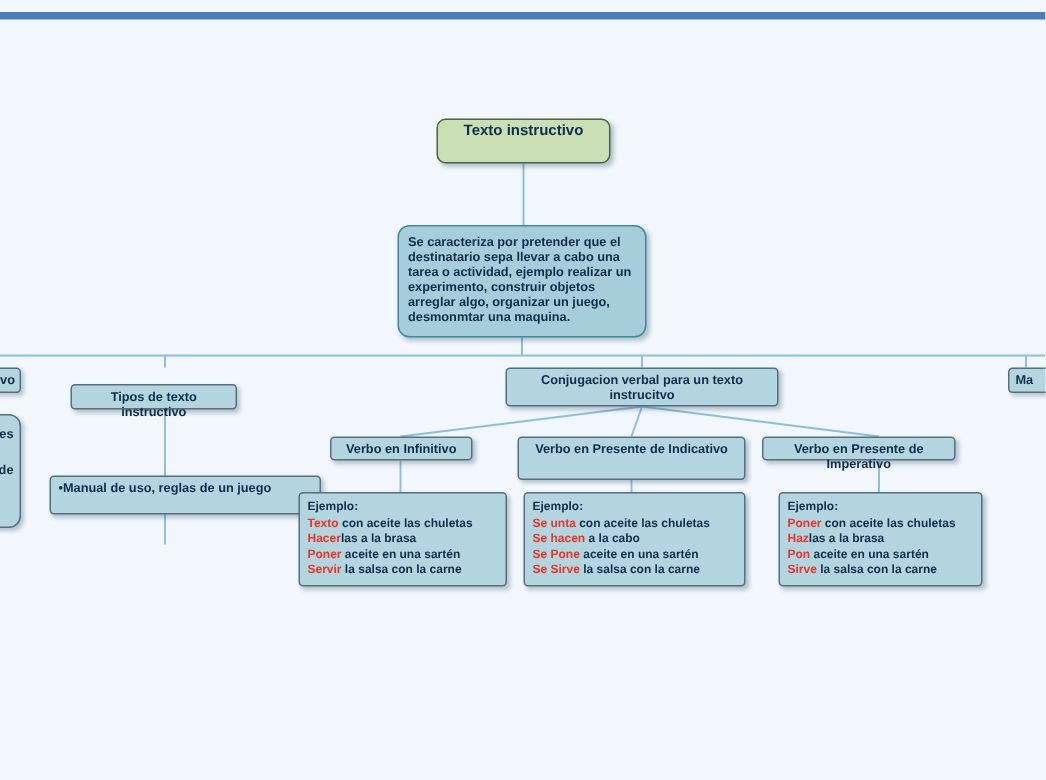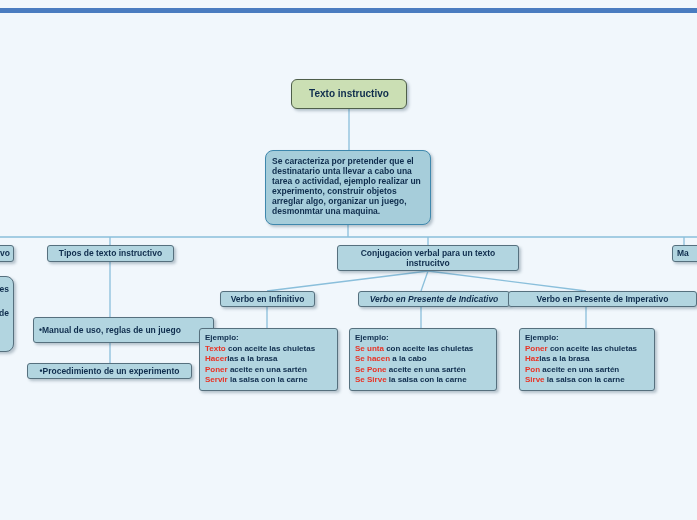--- a/index.html
+++ b/index.html
@@ -30,21 +30,21 @@
   .node{
     position:absolute;
     border:1px solid var(--node-border);
     background:var(--node-fill);
     color:var(--text);
     font-weight:bold;
     font-size:8.5px;
     line-height:1.18;
     border-radius:3px;
     box-shadow:2px 2px 3px rgba(40,70,90,0.30);
-    display:flex;align-items:center;justify-content:center;
+    display:flex;justify-content:center;
     text-align:center;
     padding:2px 4px;
   }
   .node.root{
     background:var(--root-fill);
     border:1.5px solid var(--root-border);
     border-radius:6px;
     font-size:10px;
   }
   .node.desc{
@@ -90,62 +90,59 @@
     <line class="connector" x1="267" y1="307" x2="267" y2="328"></line>
     <line class="connector" x1="421" y1="307" x2="421" y2="328"></line>
     <line class="connector" x1="586" y1="307" x2="586" y2="328"></line>
   </svg>
 
   <div class="node root" style="left:291px;top:79px;width:116px;height:30px;">
     <span>Texto instructivo</span>
   </div>
 
   <div class="node desc" style="left:265px;top:150px;width:166px;height:75px;">
-    <span>Se caracteriza por pretender que el destinatario unta llevar a cabo una tarea o actividad, ejemplo realizar un experimento, construir objetos arreglar algo, organizar un juego, desmonmtar una maquina.</span>
+    <span>Se caracteriza por pretender que el destinatario sepa llevar a cabo una tarea o actividad, ejemplo realizar un experimento, construir objetos arreglar algo, organizar un juego, desmonmtar una maquina.</span>
   </div>
 
   <div class="node partial" style="left:-40px;top:245px;width:54px;height:17px;justify-content:flex-end;padding-right:3px;">
     <span>vo</span>
   </div>
 
   <div class="node partial-big" style="left:-162px;top:276px;width:176px;height:76px;">
     <span class="frag" style="right:4px;top:7px;">es</span>
     <span class="frag" style="right:4px;top:31px;">de</span>
   </div>
 
   <div class="node partial" style="left:672px;top:245px;width:50px;height:17px;justify-content:flex-start;padding-left:4px;">
     <span>Ma</span>
   </div>
 
-  <div class="node" style="left:47px;top:245px;width:127px;height:17px;">
+  <div class="node" style="left:47px;top:256px;width:111px;height:17px;">
     <span>Tipos de texto instructivo</span>
   </div>
 
 
   <div class="node leftalign" style="left:33px;top:317px;width:181px;height:26px;">
     <span>•Manual de uso, reglas de un juego</span>
   </div>
 
-  <div class="node" style="left:27px;top:363px;width:165px;height:16px;">
-    <span>•Procedimiento de un experimento</span>
-  </div>
 
   <div class="node" style="left:220px;top:291px;width:95px;height:16px;">
     <span>Verbo en Infinitivo</span>
   </div>
 
   <div class="node" style="left:337px;top:245px;width:182px;height:26px;">
     <span>Conjugacion verbal para un texto instrucitvo</span>
   </div>
 
-  <div class="node" style="left:358px;top:291px;width:152px;height:16px;font-style:italic;">
+  <div class="node" style="left:345px;top:291px;width:152px;height:29px;">
     <span>Verbo en Presente de Indicativo</span>
   </div>
 
-  <div class="node" style="left:508px;top:291px;width:189px;height:16px;">
+  <div class="node" style="left:508px;top:291px;width:129px;height:16px;">
     <span>Verbo en Presente de Imperativo</span>
   </div>
 
   <div class="node example" style="left:199px;top:328px;width:139px;">
     <div>Ejemplo:</div>
     <div><span class="red">Texto</span><span> con aceite las chuletas</span></div>
     <div><span class="red">Hacer</span><span>las a la brasa</span></div>
     <div><span class="red">Poner</span><span> aceite en una sartén</span></div>
     <div><span class="red">Servir</span><span> la salsa con la carne</span></div>
   </div>

